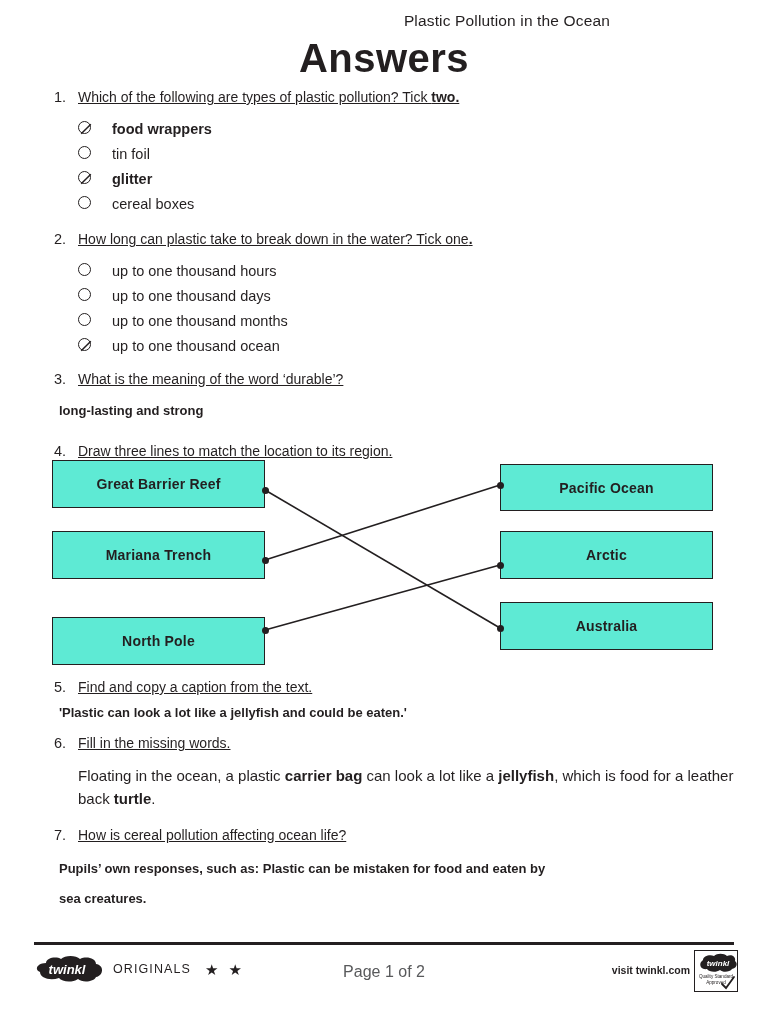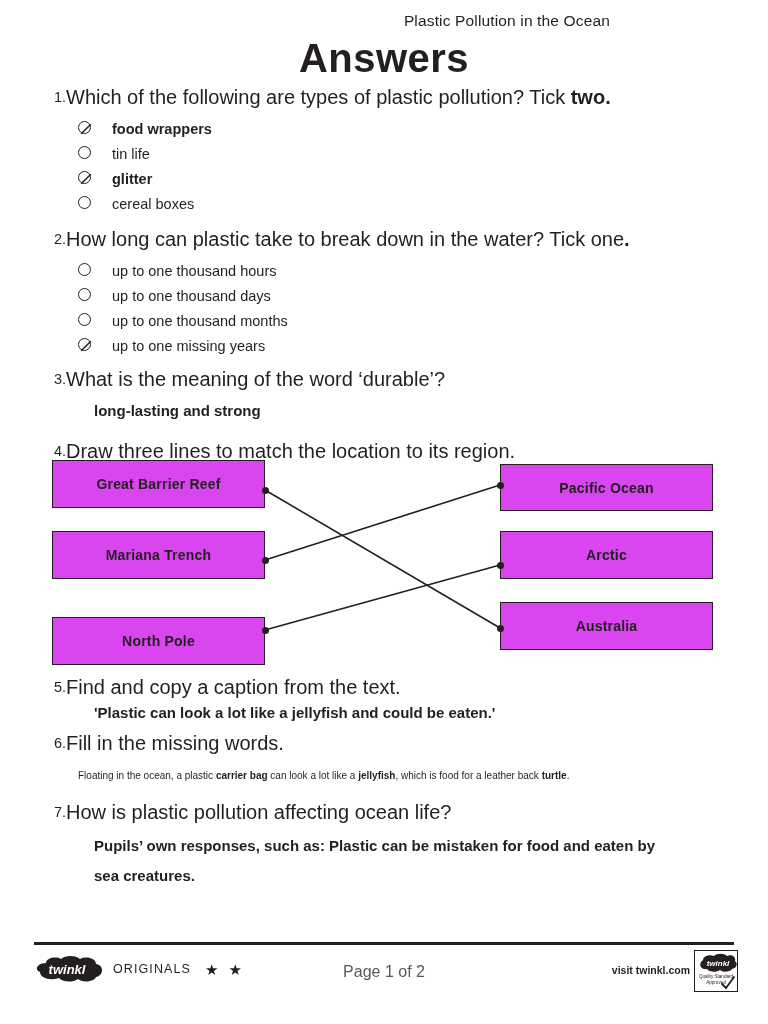--- a/index.html
+++ b/index.html
@@ -67,23 +67,25 @@
   .q-num {
     width: 26px;
     flex: 0 0 26px;
     text-align: right;
     font-size: 14.5px;
     line-height: 22px;
     padding-right: 0;
   }
 
   .q-text {
-    font-size: 20px;
+    margin-left: 12px;
+    font-size: 14px;
     line-height: 22px;
     flex: 1 1 auto;
+    text-decoration: underline;
   }
 
   .q-text b, .ans b { font-weight: bold; }
 
   
   .options {
     margin: 8px 0 0 38px;
   }
   .opt {
     display: flex;
@@ -115,49 +117,49 @@
   .opt.checked .opt-mark .slash { display: block; }
   .opt-label {
     margin-left: 18px;
     font-size: 14.5px;
     line-height: 18px;
   }
   .opt.bold .opt-label { font-weight: bold; }
 
   
   .ans {
-    margin: 10px 0 0 54px;
-    font-size: 15px;
+    margin: 10px 0 0 19px;
+    font-size: 13px;
     font-weight: bold;
     line-height: 22px;
   }
   .ans.wide { line-height: 30px; }
 
   .body-para {
     margin: 10px 0 0 38px;
-    font-size: 10px;
+    font-size: 15px;
     line-height: 23px;
   }
 
   .spacer-q { height: 12px; }
 
   
   .match {
     position: absolute;
     left: 0;
     top: 452px;
     width: 768px;
     height: 210px;
   }
   .match svg { display: block; }
   .mbox {
     position: absolute;
     box-sizing: border-box;
     border: 1.8px solid #231f20;
-    background: #d946ef;
+    background: #5eead4;
     display: flex;
     align-items: center;
     justify-content: center;
     font-size: 14px;
     font-weight: bold;
     letter-spacing: 0.2px;
   }
   .dot {
     position: absolute;
     width: 7px;
@@ -262,21 +264,21 @@
                   <line x1="3.2" y1="12.8" x2="12.8" y2="3.2" stroke="#231f20" stroke-width="1.5"></line>
                 </svg></span>
           </span>
           <span class="opt-label">food wrappers</span>
         </div>
         <div class="opt">
           <span class="opt-mark">
             <span class="circ"></span>
 
           </span>
-          <span class="opt-label">tin life</span>
+          <span class="opt-label">tin foil</span>
         </div>
         <div class="opt checked bold">
           <span class="opt-mark">
             <span class="circ"></span>
             <span class="slash"><svg width="16" height="16" viewBox="0 0 16 16">
                   <line x1="3.2" y1="12.8" x2="12.8" y2="3.2" stroke="#231f20" stroke-width="1.5"></line>
                 </svg></span>
           </span>
           <span class="opt-label">glitter</span>
         </div>
@@ -319,21 +321,21 @@
           </span>
           <span class="opt-label">up to one thousand months</span>
         </div>
         <div class="opt checked">
           <span class="opt-mark">
             <span class="circ"></span>
             <span class="slash"><svg width="16" height="16" viewBox="0 0 16 16">
                   <line x1="3.2" y1="12.8" x2="12.8" y2="3.2" stroke="#231f20" stroke-width="1.5"></line>
                 </svg></span>
           </span>
-          <span class="opt-label">up to one missing years</span>
+          <span class="opt-label">up to one thousand ocean</span>
         </div>
       </div>
     </div>
 
     <div style="height:10px"></div>
 
     <div class="q">
       <div class="q-line">
         <div class="q-num">3.</div>
         <div class="q-text">What is the meaning of the word ‘durable’?</div>
@@ -368,21 +370,21 @@
         <div class="q-text">Fill in the missing words.</div>
       </div>
       <div class="body-para"><span>Floating in the ocean, a plastic </span><b>carrier bag</b><span> can look a lot like a </span><b>jellyfish</b><span>, which is food for a leather back </span><b>turtle</b><span>.</span></div>
     </div>
 
     <div style="height:14px"></div>
 
     <div class="q">
       <div class="q-line">
         <div class="q-num">7.</div>
-        <div class="q-text">How is plastic pollution affecting ocean life?</div>
+        <div class="q-text">How is cereal pollution affecting ocean life?</div>
       </div>
       <div class="ans wide" style="margin-top:8px">Pupils’ own responses, such as: Plastic can be mistaken for food and eaten by</div>
       <div class="ans wide" style="margin-top:0">sea creatures.</div>
     </div>
 
   </div>
 
   <div class="match">
 
     <svg width="768" height="210" style="position:absolute;left:0;top:0;">

